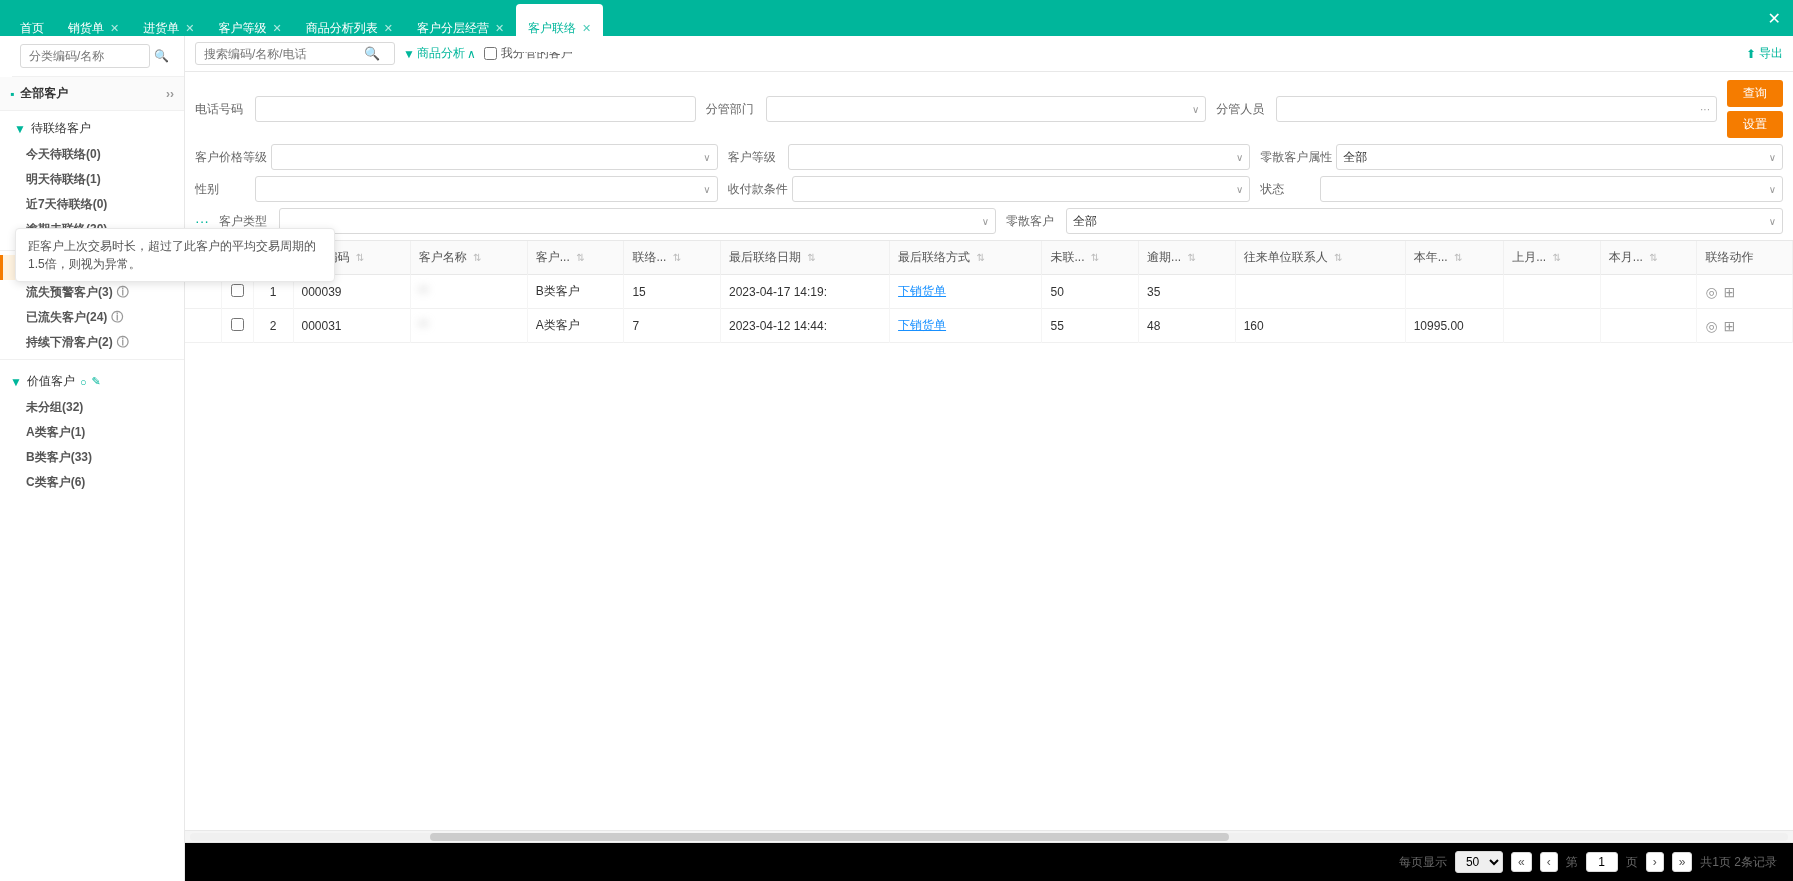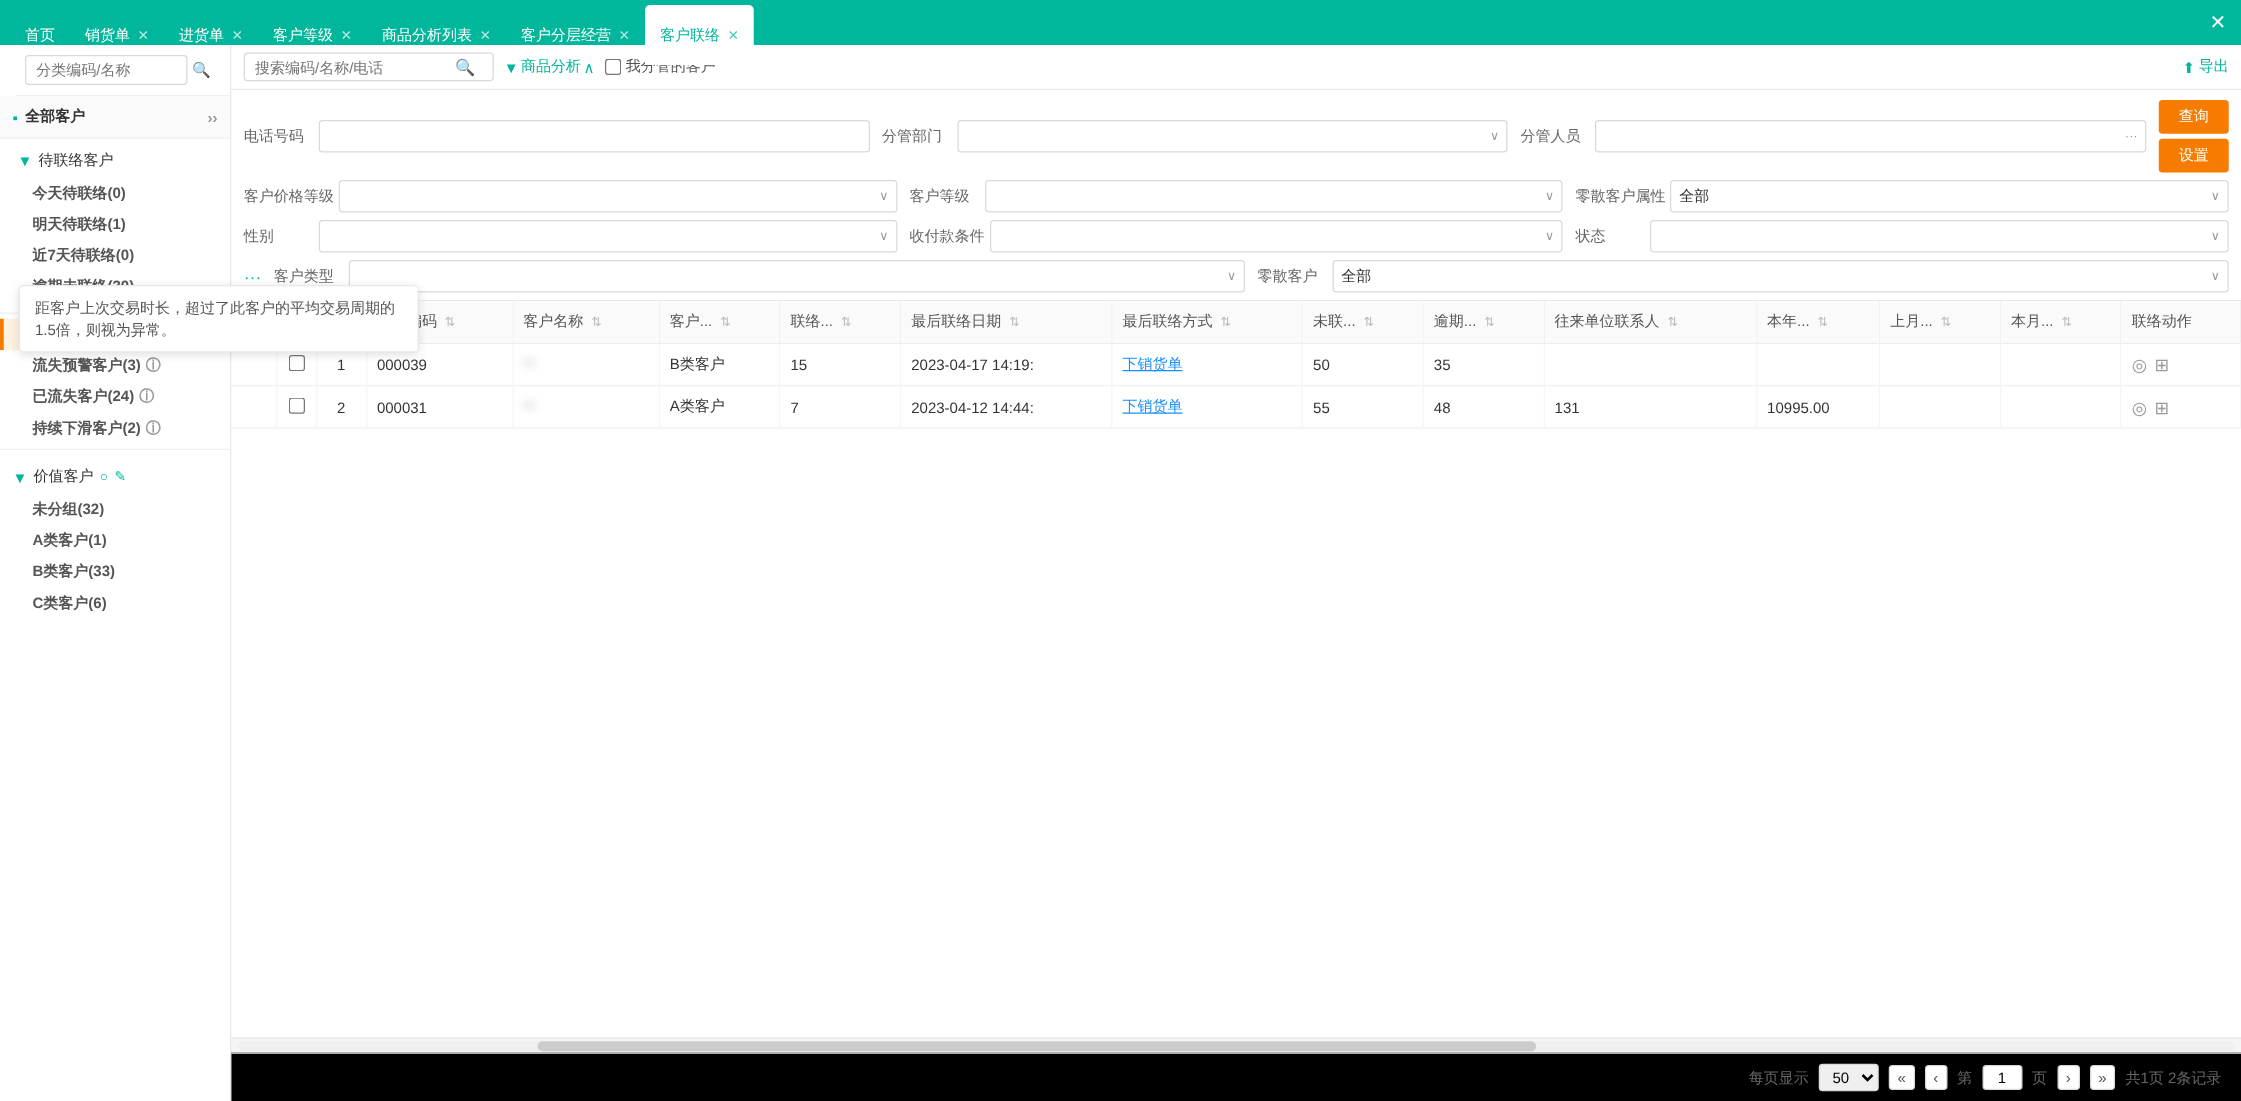--- a/index.html
+++ b/index.html
@@ -700,21 +700,21 @@
               <span class="blurred">**</span>
             </td>
             <td>A类客户</td>
             <td>7</td>
             <td>2023-04-12 14:44:</td>
             <td>
               <span class="td-link">下销货单</span>
             </td>
             <td>55</td>
             <td>48</td>
-            <td>131</td>
+            <td>160</td>
             <td>10995.00</td>
             <td></td>
             <td></td>
             <td>
               <div class="td-actions">
                 <span class="action-icon">◎</span>
                 <span class="action-icon">⊞</span>
               </div>
             </td>
           </tr>

